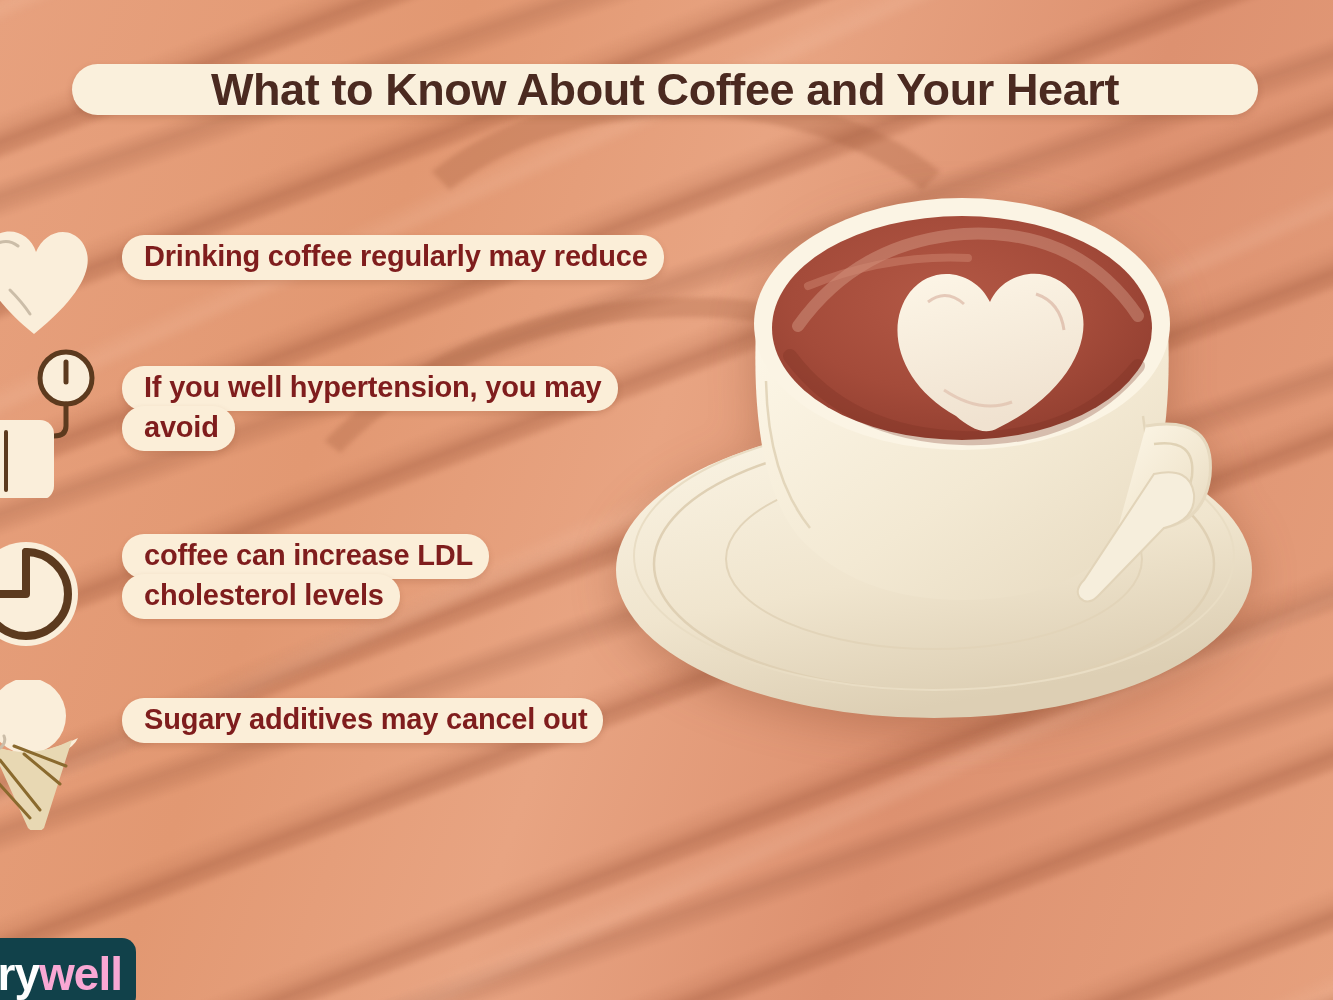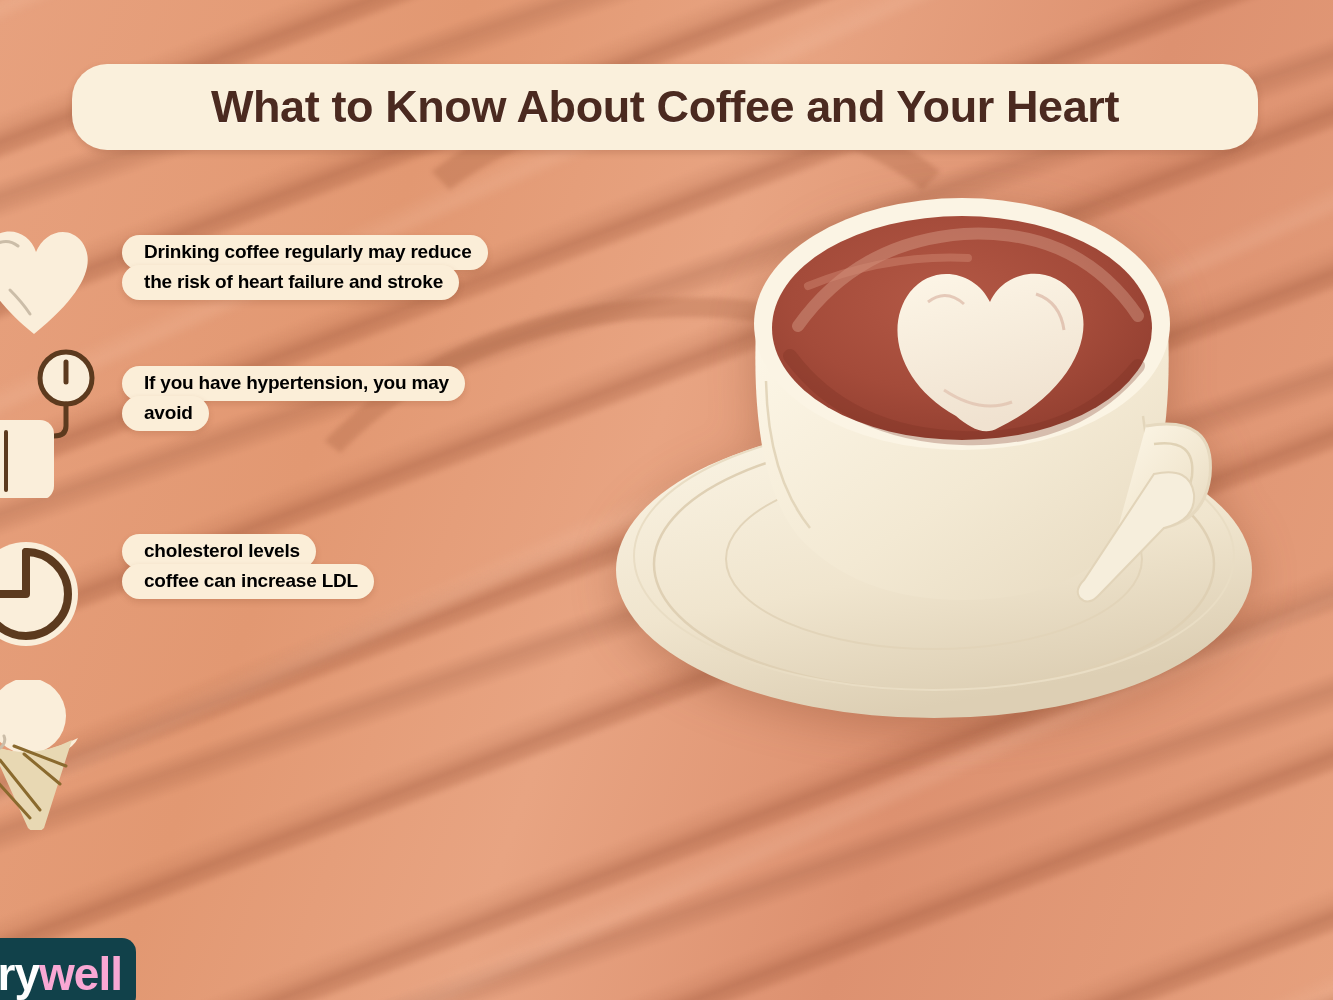--- a/index.html
+++ b/index.html
@@ -75,21 +75,21 @@
     border-color: rgba(150, 80, 52, 0.26) transparent transparent transparent;
     filter: blur(2.5px);
   }
 
   
   #title-pill {
     position: absolute;
     left: 72px;
     top: 64px;
     width: 1186px;
-    height: 86px;
+    height: 51px;
     background: #faf0dc;
     border-radius: 35px;
     box-shadow: 0 3px 7px rgba(120, 60, 35, 0.22);
     display: flex;
     align-items: center;
     justify-content: center;
   }
   #title-text {
     color: #4b2a20;
     font-size: 45px;
@@ -100,22 +100,22 @@
   }
 
   
   .bullet {
     position: absolute;
     left: 122px;
   }
   .bullet .line {
     display: table;
     background: #fbeed8;
-    color: #000000;
-    font-size: 19px;
+    color: #7f1d1d;
+    font-size: 29px;
     font-weight: bold;
     line-height: 1.0;
     padding: 7px 16px 9px 22px;
     border-radius: 22px;
     box-shadow: 0 3px 6px rgba(120, 60, 35, 0.18);
     white-space: nowrap;
     letter-spacing: -0.2px;
   }
   .bullet .line + .line { margin-top: -5px; }
 
@@ -277,33 +277,33 @@
       <circle cx="54" cy="36" r="38" class="ic-cream"></circle>
       <path d="M8 62 Q54 84 104 58 Q96 76 54 80 Q18 78 8 62 Z" class="ic-cream"></path>
       <path d="M16 64 Q54 82 98 60 L70 148 Q62 156 54 148 Z" fill="#e8d8b3"></path>
       <path d="M26 80 L66 130 M50 74 L86 104 M18 96 L56 138 M40 66 L92 86" fill="none" stroke="#8a6a2e" stroke-width="3" stroke-linecap="round"></path>
       <path d="M18 72 Q34 66 30 56" fill="none" stroke="#cbbda8" stroke-width="3" stroke-linecap="round"></path>
     </svg>
   </div>
 
   <div class="bullet" id="bullet-0">
     <div class="line">Drinking coffee regularly may reduce</div>
-    <div class="line">the risk of heart failure and stroke</div>
   </div>
 
   <div class="bullet" id="bullet-1">
-    <div class="line">If you have hypertension, you may</div>
+    <div class="line">If you well hypertension, you may</div>
     <div class="line">avoid</div>
   </div>
 
   <div class="bullet" id="bullet-2">
+    <div class="line">coffee can increase LDL</div>
     <div class="line">cholesterol levels</div>
-    <div class="line">coffee can increase LDL</div>
   </div>
 
   <div class="bullet" id="bullet-3">
+    <div class="line">Sugary additives may cancel out</div>
   </div>
 
   <div id="logo">
     <div id="logo-text"><span id="logo-very">very</span><span id="logo-well">well</span></div>
   </div>
 
 </div>
 
 </body></html>

